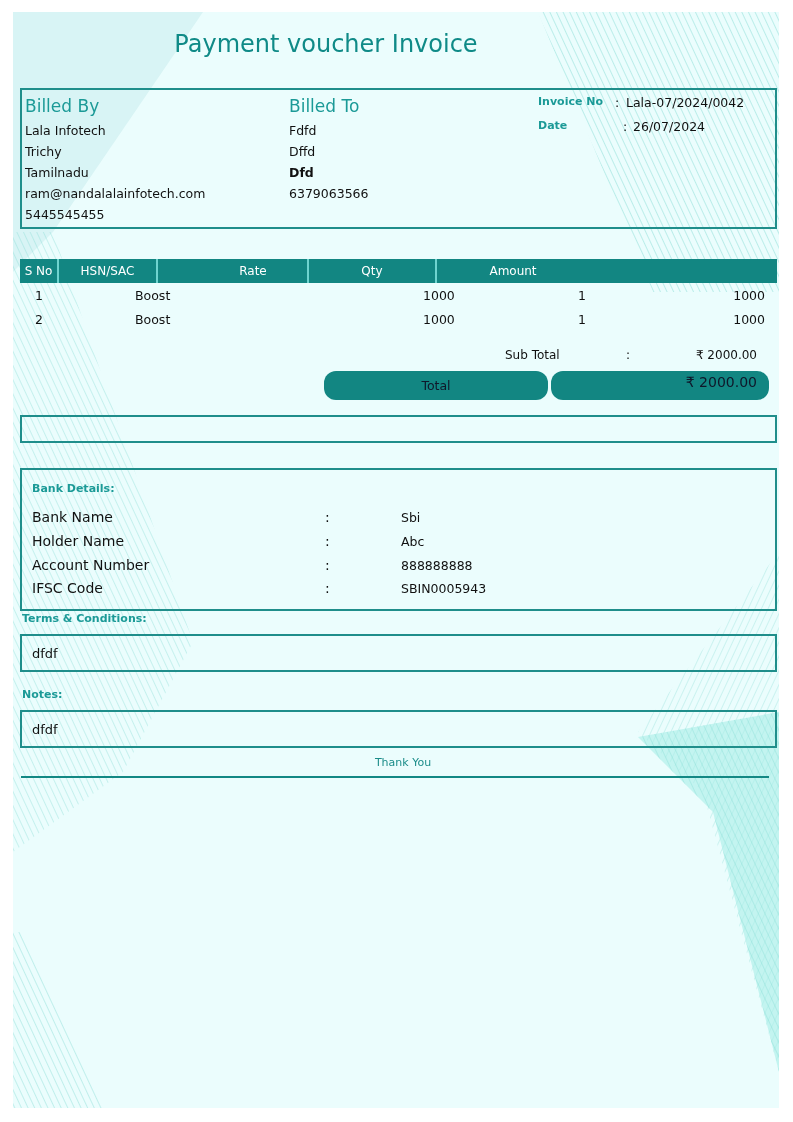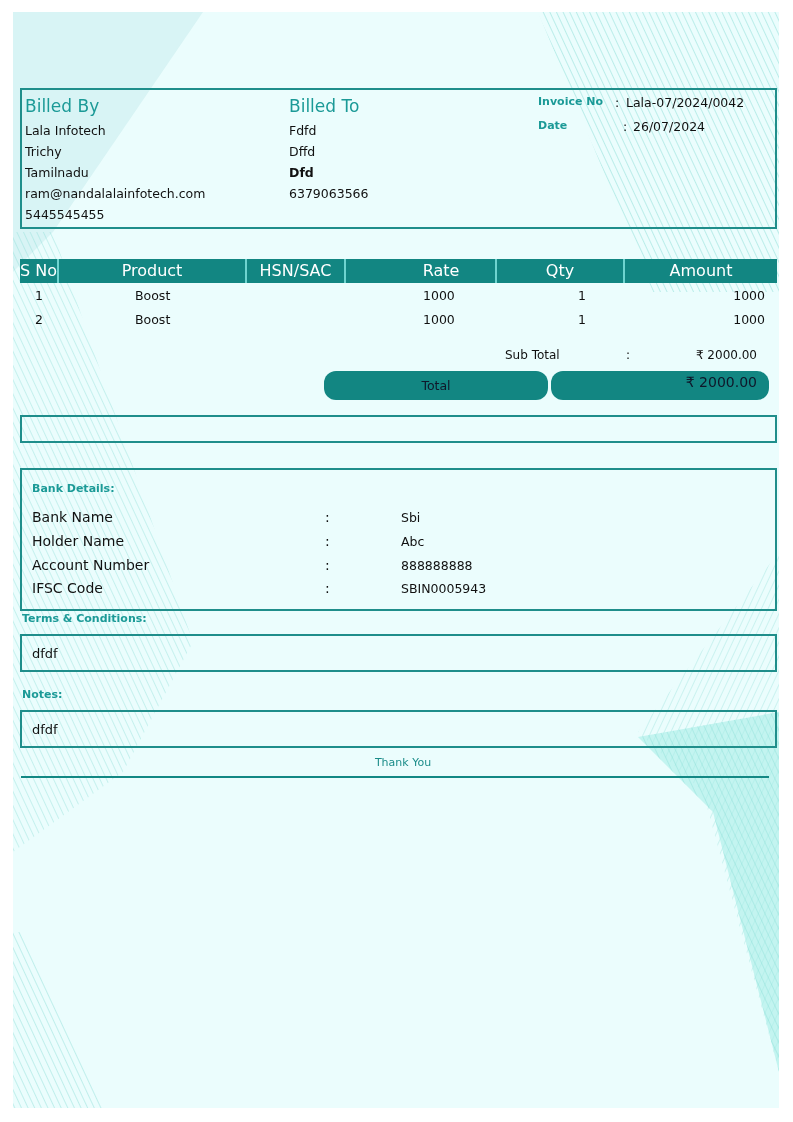--- a/index.html
+++ b/index.html
@@ -10,21 +10,21 @@
 
   .title { position: absolute; left: 0; width: 626px; top: 18px; text-align: center; color: #0f8a87; font-size: 24px; }
 
   .box { position: absolute; border: 2px solid #1f8e8b; box-sizing: border-box; }
   .head-box { left: 7px; top: 76px; width: 757px; height: 141px; }
   .h-teal { color: #1b9a97; font-size: 17px; position: absolute; }
   .line { position: absolute; font-size: 12.5px; color: #111; }
   .label-teal { position: absolute; color: #1b9a97; font-size: 11px; font-weight: bold; }
 
   .tbl-head { position: absolute; left: 7px; top: 247px; width: 757px; height: 24px; background: #128682; display: flex; }
-  .th { color: #fff; font-size: 16px; height: 24px; line-height: 24px; text-align: center; border-right: 2px solid #6fd4cf; box-sizing: border-box; }
+  .th { color: #fff; font-size: 12px; height: 24px; line-height: 24px; text-align: center; border-right: 2px solid #6fd4cf; box-sizing: border-box; }
   .th:last-child { border-right: none; }
   .row { position: absolute; left: 7px; width: 757px; height: 24px; font-size: 12.5px; }
   .cell { position: absolute; top: 0; line-height: 24px; }
 
   .total-bar { position: absolute; top: 359px; height: 29px; background: #128682; color: #0f172a; border-radius: 12px; }
 
   .empty-box { left: 7px; top: 403px; width: 757px; height: 28px; }
   .bank-box { left: 7px; top: 456px; width: 757px; height: 143px; text-align: right; }
   .bank-row { position: absolute; left: 18px; font-size: 14px; color: #111; }
   .terms-box { left: 7px; top: 622px; width: 757px; height: 38px; }
@@ -55,20 +55,21 @@
     <polygon points="0,220 40,220 180,630 110,760 0,840" fill="url(#stripes)" opacity="0.7"></polygon>
 
     <polygon points="766,540 766,1060 690,780 625,720" fill="url(#stripesR)" opacity="0.6"></polygon>
     <polygon points="625,725 766,700 766,1060 700,800" fill="#a9efe7" opacity="0.6"></polygon>
     <polygon points="625,725 766,700 766,1060 700,800" fill="url(#stripes)" opacity="0.7"></polygon>
 
     <polygon points="0,920 10,920 90,1096 0,1096" fill="url(#stripes)" opacity="0.8"></polygon>
   </svg>
 
   <div class="content">
+    <div class="title">Payment voucher Invoice</div>
 
     <div class="box head-box">
       <div class="h-teal" style="left:3px; top:6px;">Billed By</div>
       <div class="line" style="left:3px; top:33px;">Lala Infotech</div>
       <div class="line" style="left:3px; top:54px;">Trichy</div>
       <div class="line" style="left:3px; top:75px;">Tamilnadu</div>
       <div class="line" style="left:3px; top:96px;">ram@nandalalainfotech.com</div>
       <div class="line" style="left:3px; top:117px;">5445545455</div>
 
       <div class="h-teal" style="left:267px; top:6px;">Billed To</div>
@@ -80,21 +81,20 @@
       <div class="label-teal" style="left:516px; top:5px;">Invoice No</div>
       <div class="line" style="left:593px; top:5px;">:</div>
       <div class="line" style="left:604px; top:5px;">Lala-07/2024/0042</div>
       <div class="label-teal" style="left:516px; top:29px;">Date</div>
       <div class="line" style="left:601px; top:29px;">:</div>
       <div class="line" style="left:611px; top:29px;">26/07/2024</div>
     </div>
 
     <div class="tbl-head">
       <div class="th" style="width:39px;">S No</div>
-      <div class="th" style="width:188px;">Product</div>
       <div class="th" style="width:99px;">HSN/SAC</div>
       <div class="th" style="width:151px;padding-left:41px;">Rate</div>
       <div class="th" style="width:128px;">Qty</div>
       <div class="th" style="width:152px;">Amount</div>
     </div>
 
     <div class="row" style="top:272px;">
       <div class="cell" style="left:15px;">1</div>
       <div class="cell" style="left:115px;">Boost</div>
       <div class="cell" style="left:403px;">1000</div>

